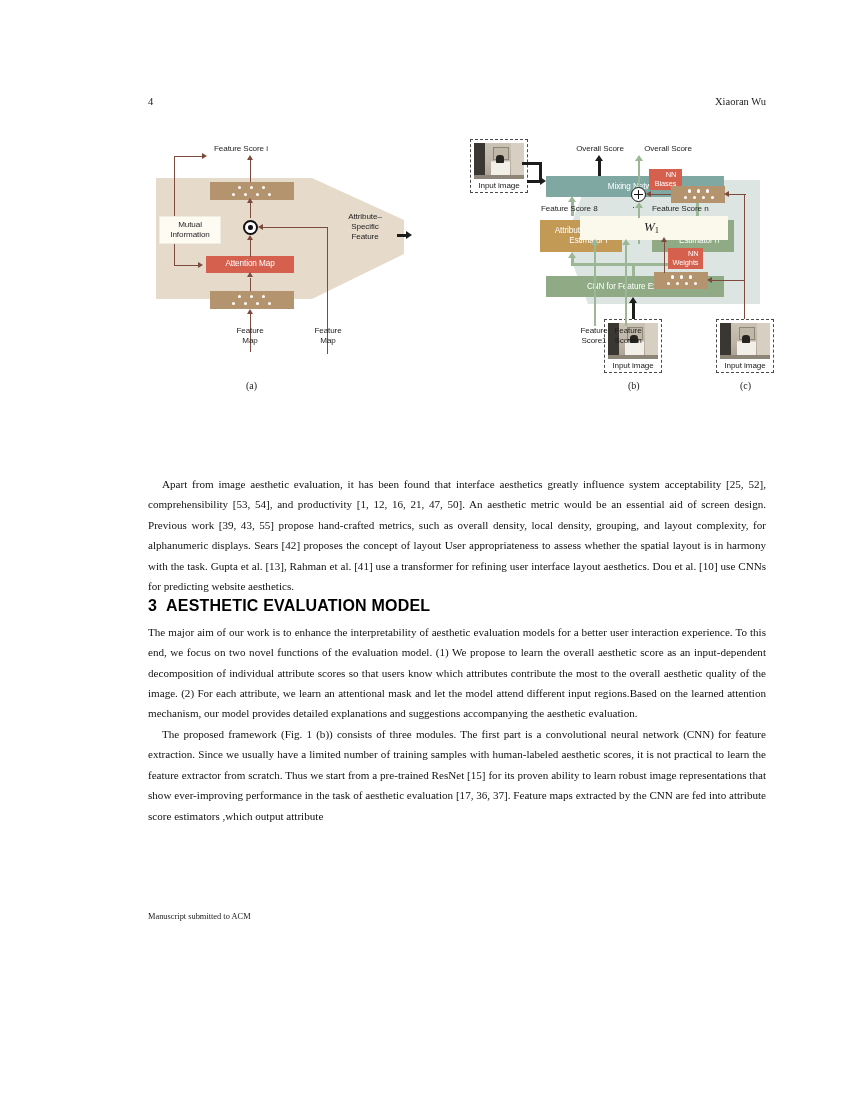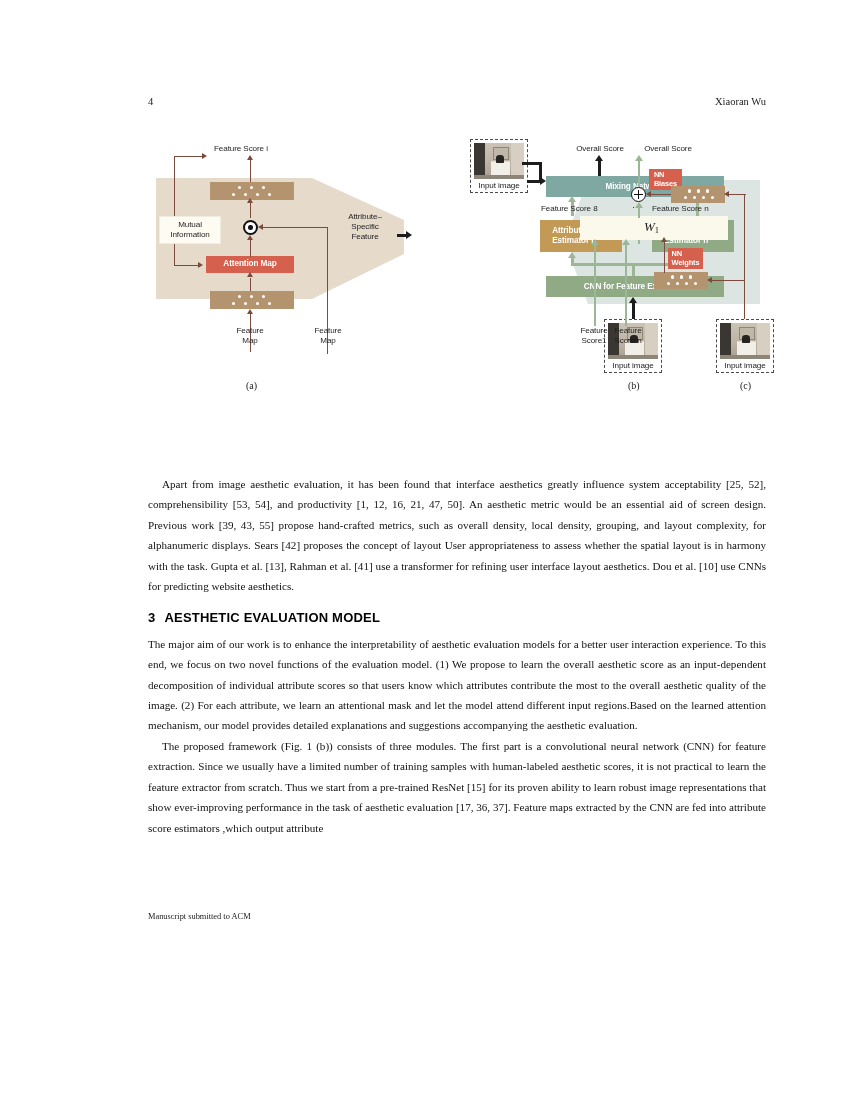--- a/index.html
+++ b/index.html
@@ -62,29 +62,28 @@
     white-space: pre-line;
     letter-spacing: -0.1px;
   }
   .dtext.c { text-align: center; }
 
   .boxlabel {
     position: absolute;
     display: flex;
     align-items: center;
     justify-content: center;
-    text-align: left;
+    text-align: right;
     font-family: "Liberation Sans", sans-serif;
     font-size: 8.2px;
     color: #ffffff;
     line-height: 1.18;
     letter-spacing: -0.1px;
     box-sizing: border-box;
     padding: 0 2px;
-    font-weight: bold;
   }
 
   
   .blk { position: absolute; box-sizing: border-box; }
   .blk-tan     { background: #b4946f; }
   .blk-red     { background: #d4604d; }
   .blk-teal    { background: #7fa8a3; }
   .blk-green   { background: #8faa84; }
   .blk-gold    { background: #c29a55; }
   .blk-cream   { background: #fbf8ec; }
@@ -281,23 +280,23 @@
     line-height: 20.4px;
     color: #111;
     text-align: justify;
   }
   .body p {
     margin: 0;
     text-indent: 0;
   }
   .body p.ind { text-indent: 14px; }
   .body h2 {
-    margin: 12px 0 5px 0;
+    margin: 0 0 5px 0;
     font-family: "Liberation Sans", sans-serif;
-    font-size: 13px;
+    font-size: 16px;
     font-weight: bold;
     letter-spacing: 0.2px;
     color: #000;
   }
   .body h2 .num { margin-right: 9px; }
 
   .footer {
     position: absolute;
     left: 148px;
     top: 912px;

